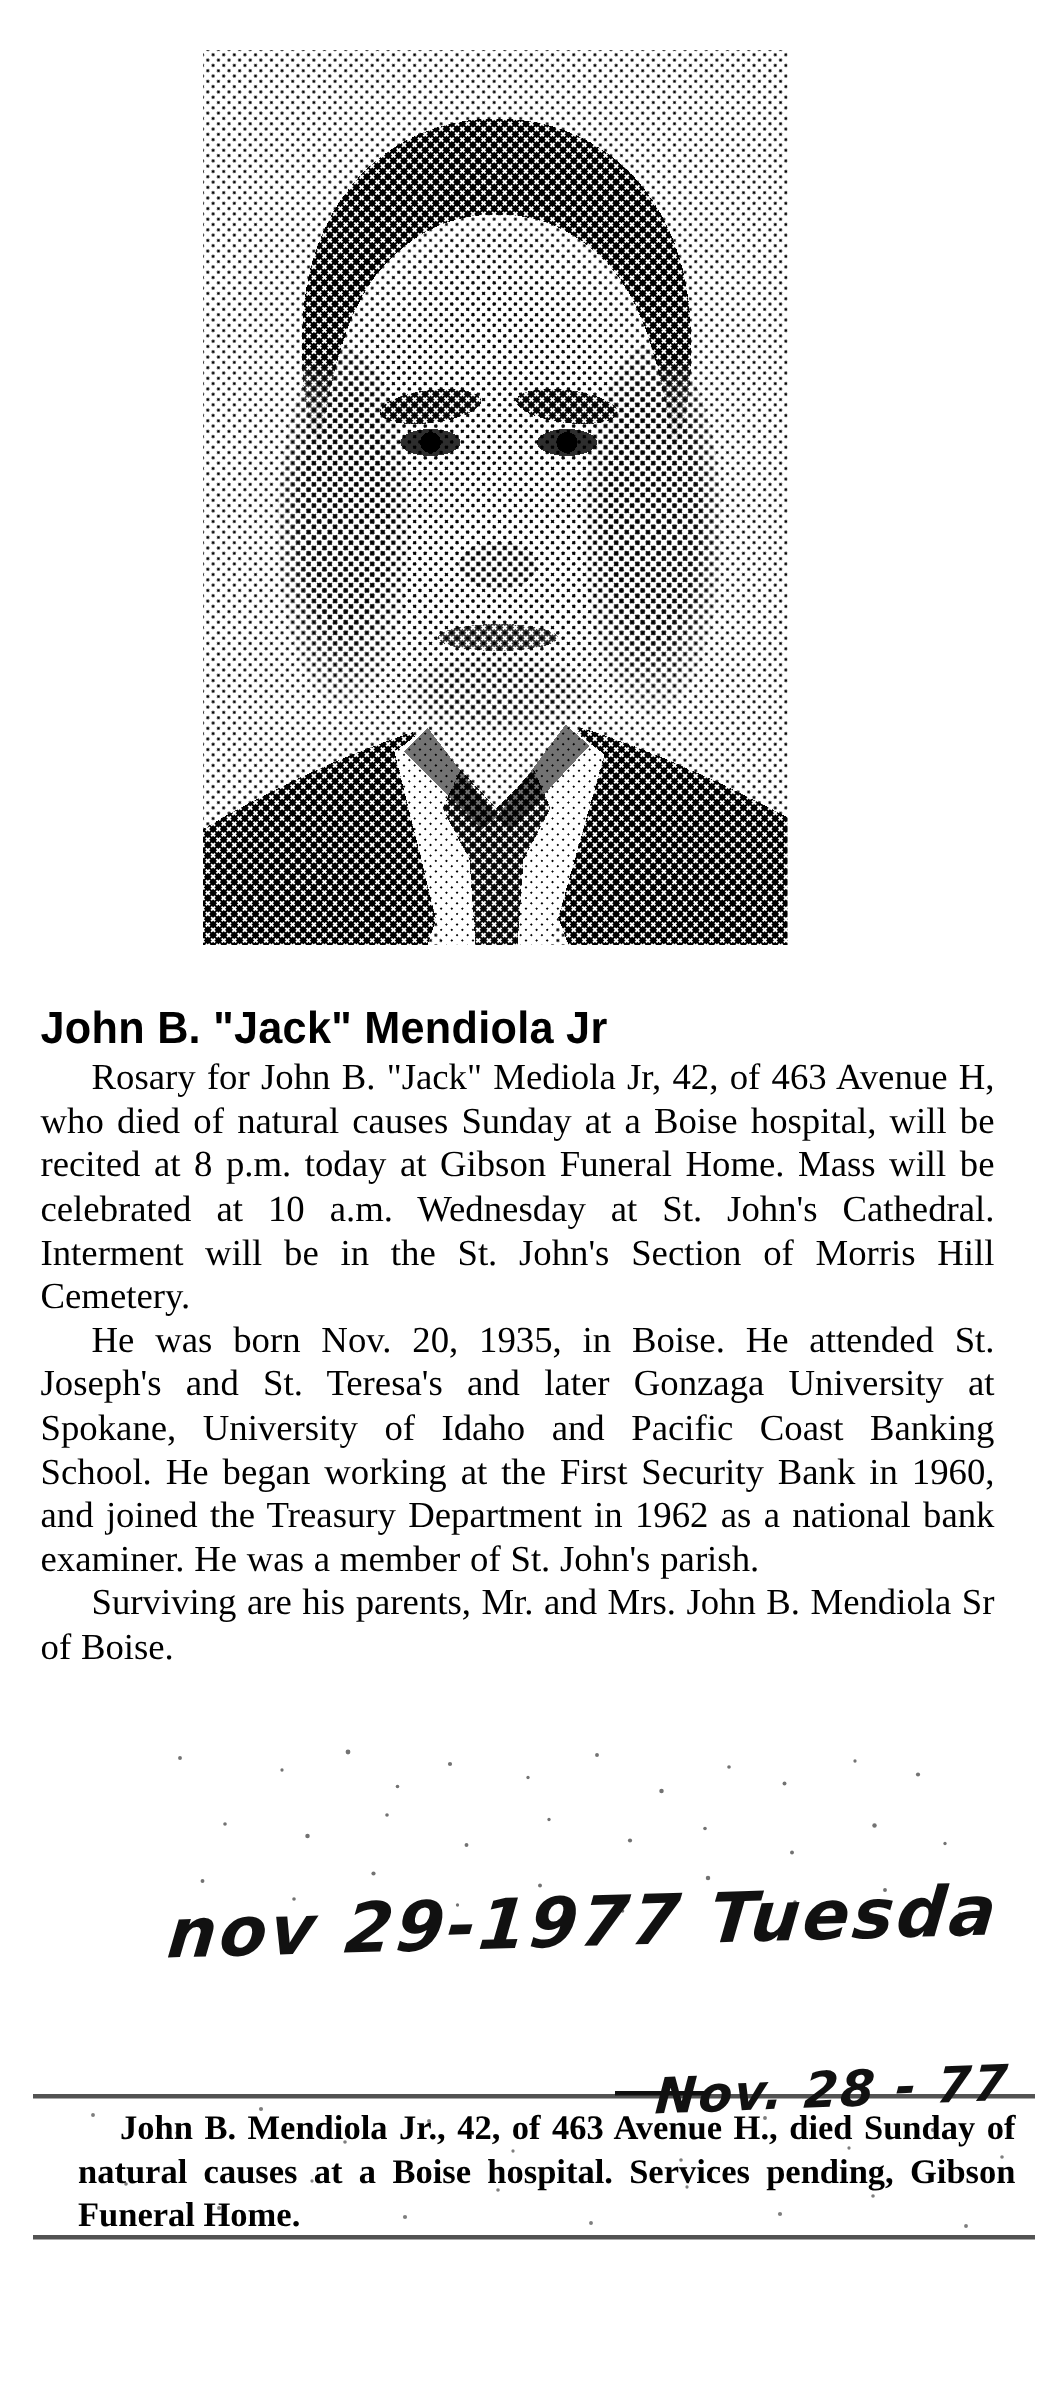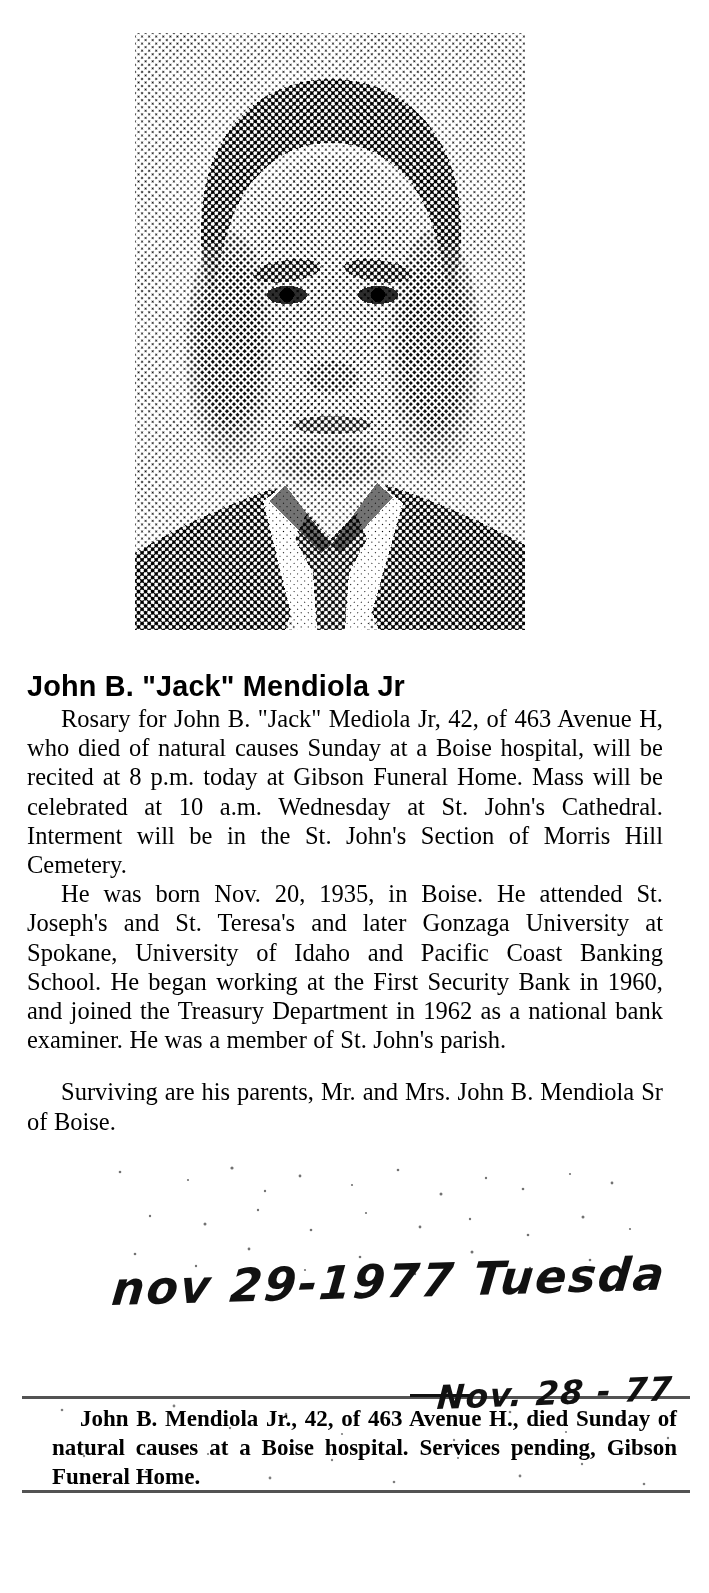--- a/index.html
+++ b/index.html
@@ -51,21 +51,21 @@
   }
   #article p {
     margin: 0;
     font-size: 24.5px;
     line-height: 29.2px;
     text-align: justify;
     text-indent: 34px;
     font-family: "Liberation Serif", serif;
     word-spacing: 0.4px;
   }
-  #article p.lastline-left { text-align-last: left; margin-top: 23px; }
+  #article p.lastline-left { text-align-last: left; }
 
   
   .handwriting {
     font-family: "DejaVu Sans", sans-serif;
     font-style: italic;
     font-weight: 700;
     color: #111111;
     white-space: nowrap;
   }
   #hand-date-main {

